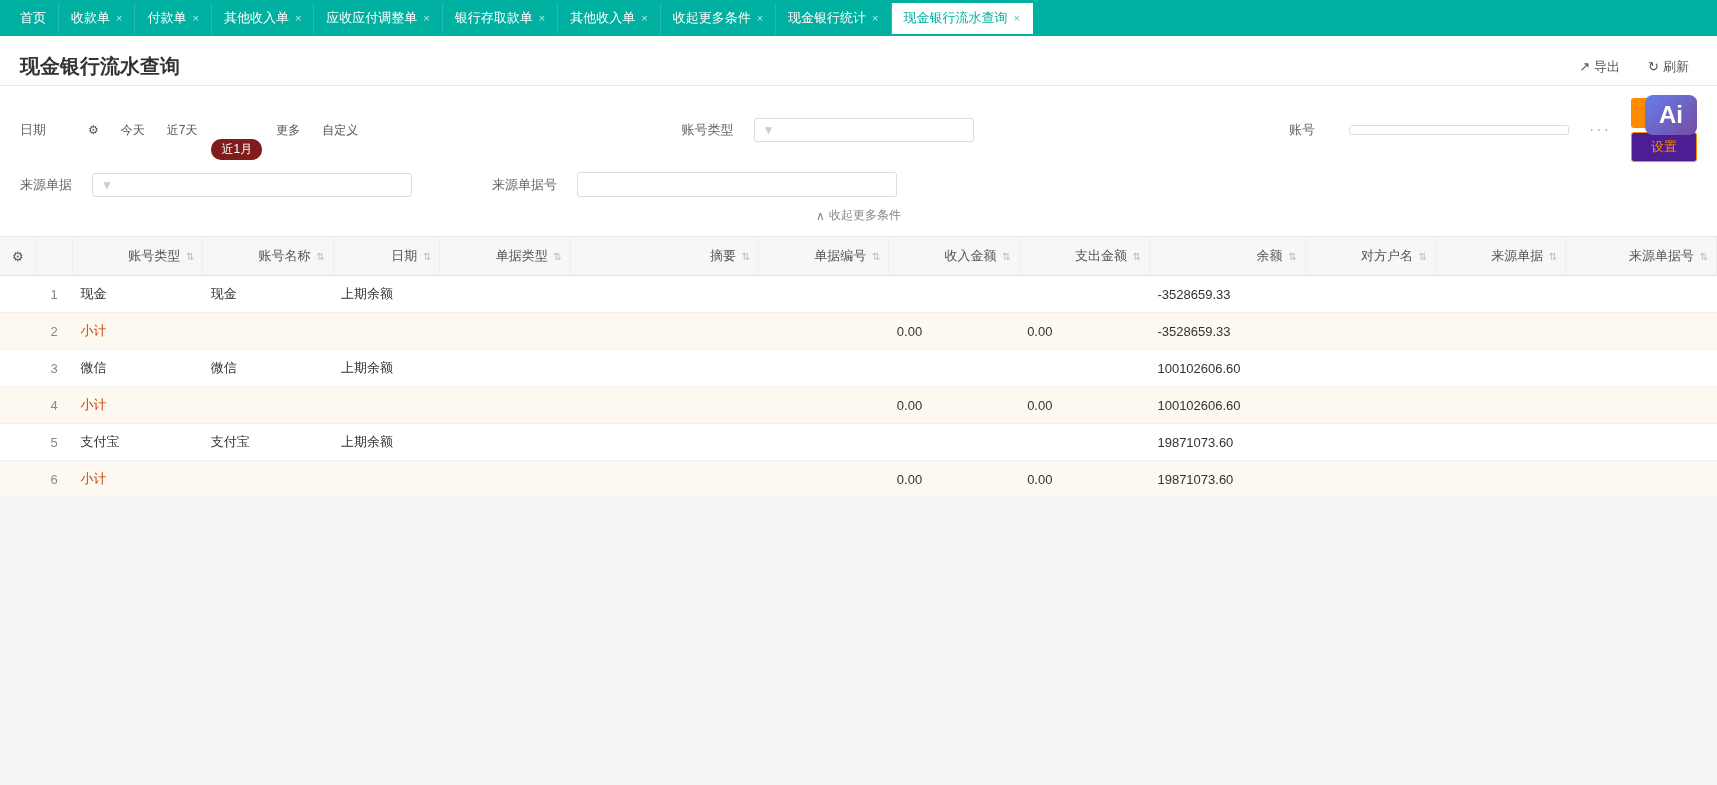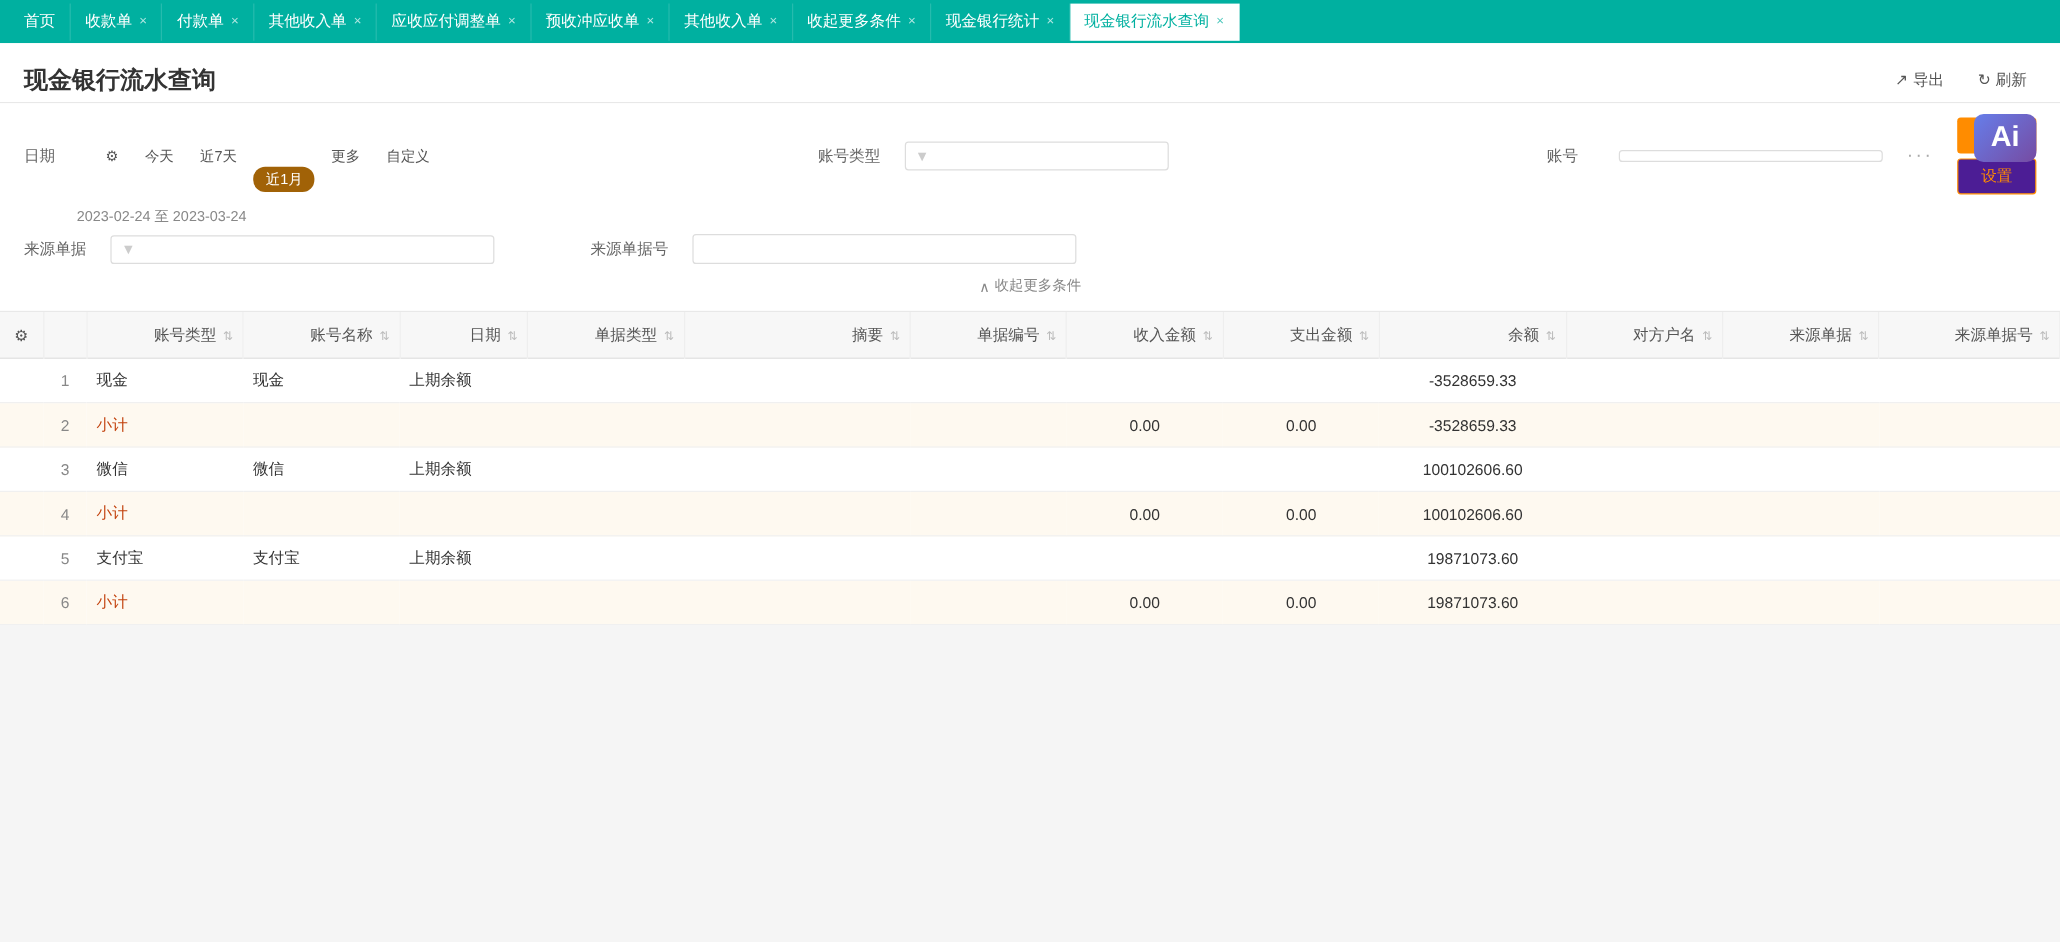--- a/index.html
+++ b/index.html
@@ -89,21 +89,21 @@
       gap: 6px;
     }
     .date-btn {
       padding: 2px 8px;
       cursor: pointer;
       color: #555;
       border-radius: 3px;
       font-size: 12px;
     }
     .date-btn.active {
-      background: #a16207;
+      background: #7f1d1d;
       color: #fff;
       border-radius: 10px;
       padding: 2px 10px;
       margin-top: 38px;
     }
     .date-range-text {
       font-size: 12px;
       color: #888;
       margin-top: 2px;
     }
@@ -201,21 +201,21 @@
     tbody tr.subtotal {
       background: #fef9f0;
     }
     tbody td {
       padding: 9px 8px;
       color: #333;
       white-space: nowrap;
     }
     .td-num { color: #888; text-align: center; }
     .td-orange { color: #c2410c; }
-    .td-amount { text-align: center; }
+    .td-amount { text-align: left; }
 
     
     .ai-badge {
       position: fixed;
       top: 95px;
       right: 20px;
       background: linear-gradient(135deg, #667eea 0%, #764ba2 100%);
       color: white;
       border-radius: 8px;
       padding: 6px 14px;
@@ -242,21 +242,21 @@
   </div>
   <div class="nav-item">
     <span>其他收入单</span>
     <span class="close-x">×</span>
   </div>
   <div class="nav-item">
     <span>应收应付调整单</span>
     <span class="close-x">×</span>
   </div>
   <div class="nav-item">
-    <span>预收冲应收单</span>
+    <span>银行存取款单</span>
     <span class="close-x">×</span>
   </div>
   <div class="nav-item">
     <span>其他收入单</span>
     <span class="close-x">×</span>
   </div>
   <div class="nav-item">
     <span>收起更多条件</span>
     <span class="close-x">×</span>
   </div>
@@ -303,23 +303,20 @@
     <div style="flex:1"></div>
     <span class="filter-label">账号</span>
     <div class="filter-select" style="width:220px; min-width:220px;">
       <span></span>
     </div>
     <span class="filter-ellipsis">···</span>
     <div style="display:flex;flex-direction:column;gap:4px;">
       <button class="btn-query">查询</button>
       <button class="btn-settings">设置</button>
     </div>
-  </div>
-  <div style="margin-left:44px; margin-bottom:6px;">
-    <div class="date-range-text">2023-02-24 至 2023-03-24</div>
   </div>
   <div class="filter-row">
     <span class="filter-label">来源单据</span>
     <div class="filter-select" style="width:320px;">
       <span style="color:#ccc;font-size:12px;">▼</span>
     </div>
     <div style="width:40px;"></div>
     <span class="filter-label">来源单据号</span>
     <input class="filter-input" style="width: 320px;">
   </div>

